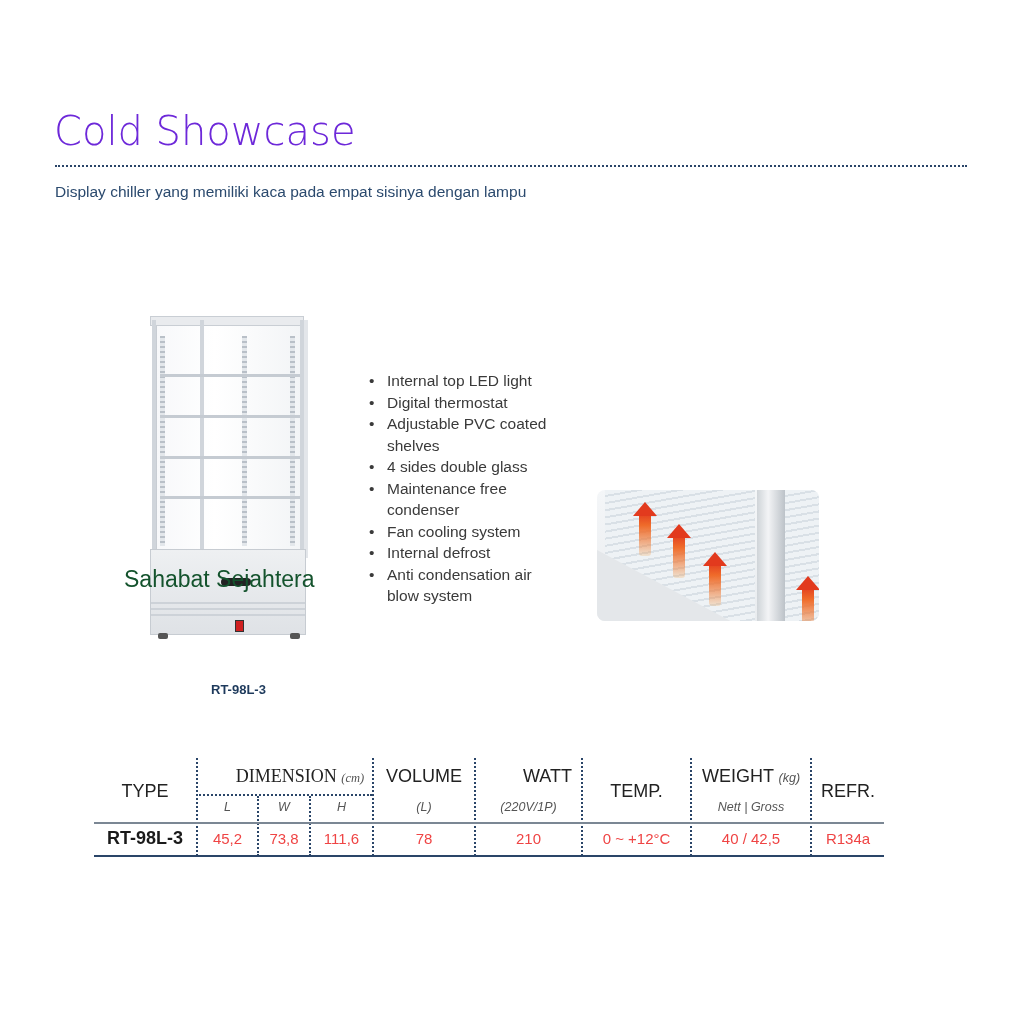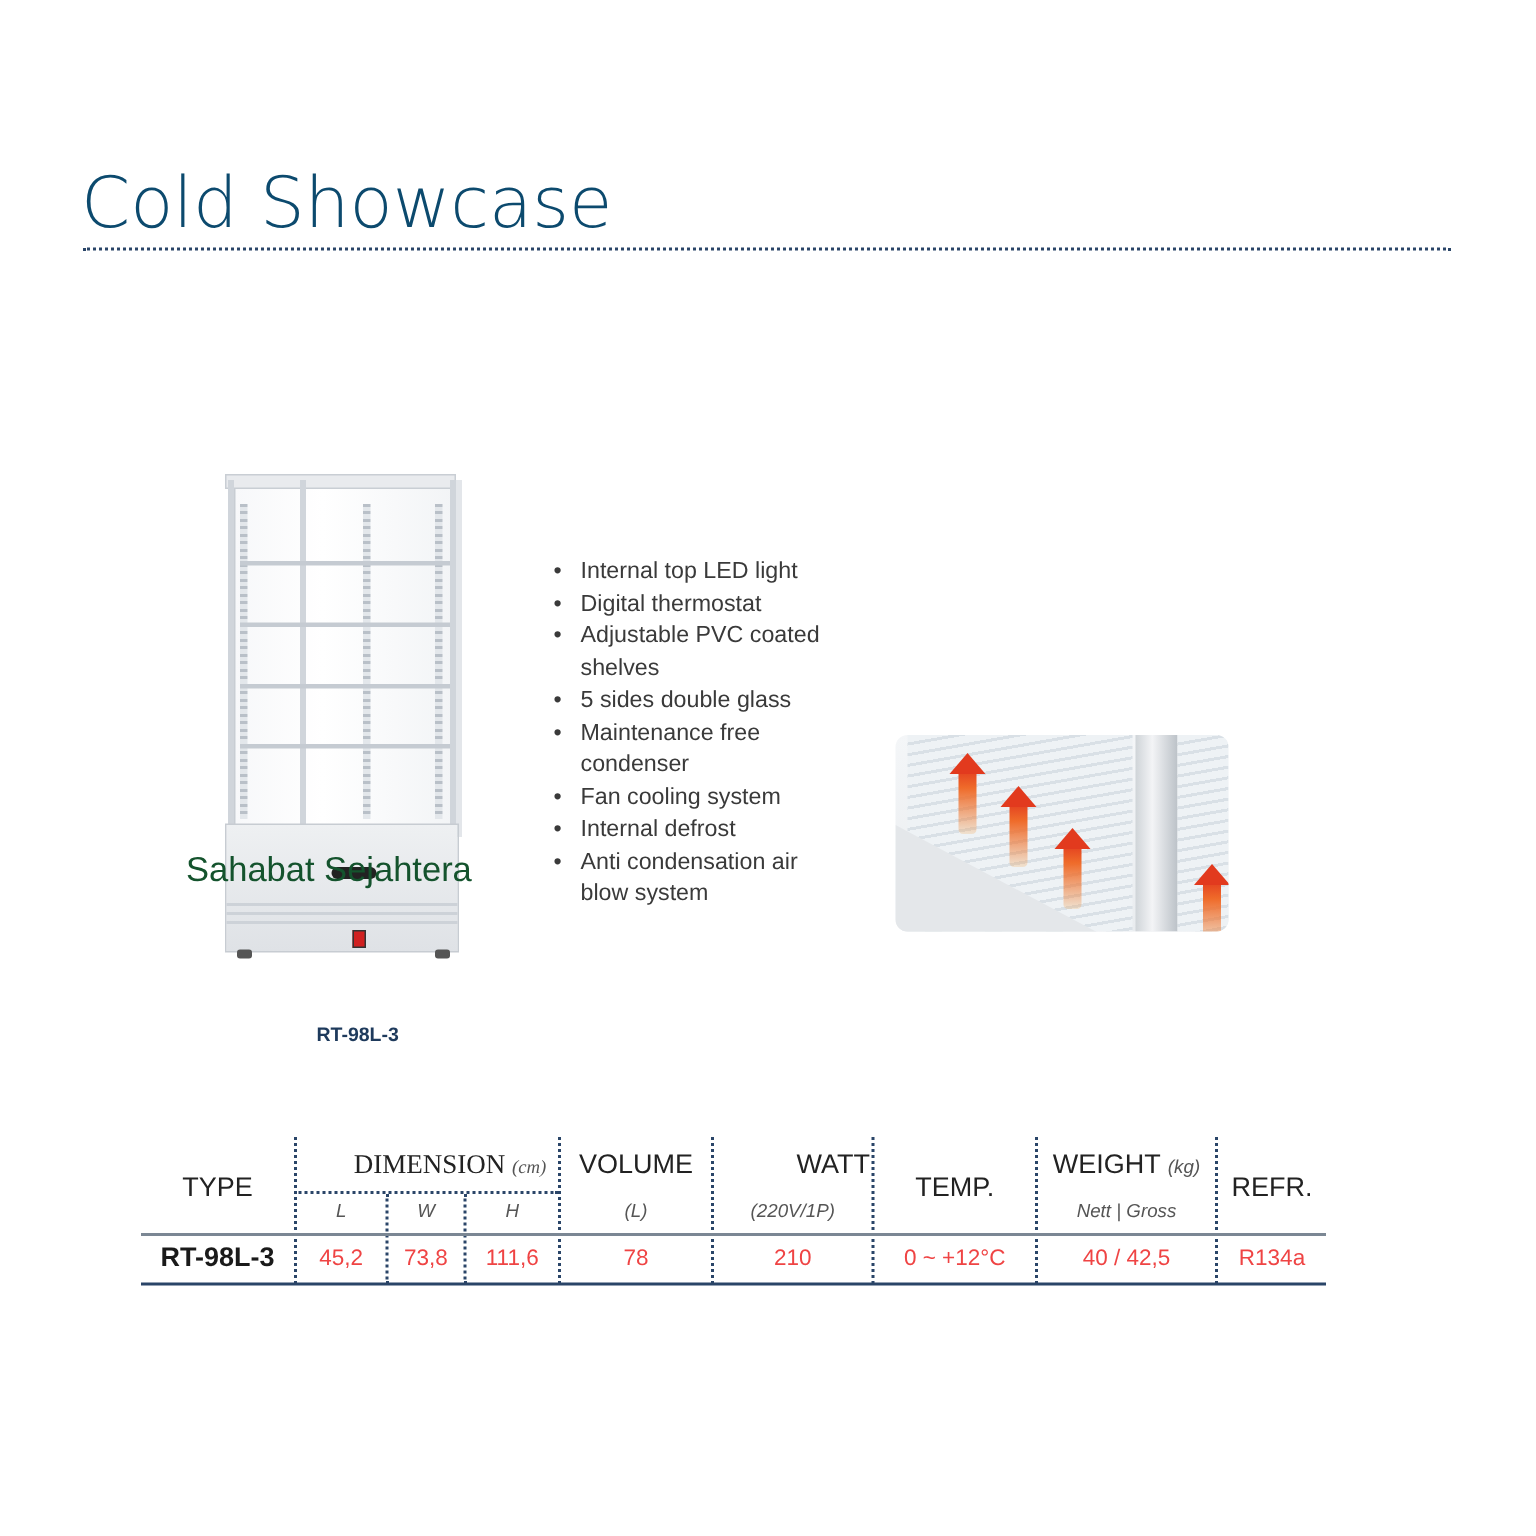--- a/index.html
+++ b/index.html
@@ -1,20 +1,20 @@
 <!DOCTYPE html>
 <html><head>
 <meta charset="utf-8">
 <style>
   html, body { margin: 0; padding: 0; background: #ffffff; }
   body { width: 1024px; height: 1024px; position: relative; overflow: hidden;
          font-family: "DejaVu Sans", sans-serif; color: #1f3a5f; }
 
-  .title { position: absolute; left: 54px; top: 108px; font-size: 47px; font-weight: 300;
-           color: #0c4a6e; letter-spacing: 0px; font-family: "DejaVu Sans", sans-serif;
+  .title { position: absolute; left: 54px; top: 108px; font-size: 40px; font-weight: 300;
+           color: #6d28d9; letter-spacing: 0px; font-family: "DejaVu Sans", sans-serif;
            -webkit-text-stroke: 0; }
   .title-rule { position: absolute; left: 55px; top: 165px; width: 912px; height: 0;
                 border-top: 2px dotted #2a4568; }
   .intro { position: absolute; left: 55px; top: 180px; width: 560px; font-size: 15.5px;
            line-height: 23.5px; color: #2b4a6e; font-family: "Liberation Sans", sans-serif; }
   .intro span { display: block; white-space: nowrap; }
 
   
   .product { position: absolute; left: 140px; top: 316px; width: 175px; height: 330px; }
   .cab-glass { position: absolute; left: 12px; top: 4px; width: 148px; height: 230px;
@@ -77,20 +77,21 @@
   .hdot { position: absolute; height: 0; border-top: 2px dotted #2a4568; }
   .hline { position: absolute; height: 2px; background: #7b8794; }
   .hline.bottom { background: #2a4568; height: 2px; }
 </style>
 </head>
 <body>
 
 <div class="title">Cold Showcase</div>
 <div class="title-rule"></div>
 <div class="intro">
+  <span>Display chiller yang memiliki kaca pada empat sisinya dengan lampu</span>
 </div>
 
 <div class="product">
   <div class="cab-glass"></div>
   <div class="cab-top"></div>
   <div class="cab-post" style="left:12px"></div>
   <div class="cab-post" style="left:60px"></div>
   <div class="cab-post" style="left:160px"></div>
   <div class="cab-rail" style="left:102px"></div>
   <div class="cab-rail" style="left:150px"></div>
@@ -110,21 +111,21 @@
   <div class="foot" style="left:150px"></div>
 </div>
 <div class="watermark">Sahabat Sejahtera</div>
 <div class="model-caption">RT-98L-3</div>
 
 <div class="features">
   <ul>
     <li><span class="bullet">•</span><span>Internal top LED light</span></li>
     <li><span class="bullet">•</span><span>Digital thermostat</span></li>
     <li><span class="bullet">•</span><span>Adjustable PVC coated</span><br><span>shelves</span></li>
-    <li><span class="bullet">•</span><span>5 sides double glass</span></li>
+    <li><span class="bullet">•</span><span>4 sides double glass</span></li>
     <li><span class="bullet">•</span><span>Maintenance free</span><br><span>condenser</span></li>
     <li><span class="bullet">•</span><span>Fan cooling system</span></li>
     <li><span class="bullet">•</span><span>Internal defrost</span></li>
     <li><span class="bullet">•</span><span>Anti condensation air</span><br><span>blow system</span></li>
   </ul>
 </div>
 
 <div class="detail">
   <div class="glass"></div>
   <div class="wall"></div>
@@ -153,21 +154,21 @@
   <div class="cell hdr" style="left:0; width:102px; top:23px;">TYPE</div>
   <div class="cell hdr" style="left:119px; width:174px; top:8px;font-family:Liberation Serif, serif;">
     <span>DIMENSION</span>
     <small>(cm)</small>
   </div>
   <div class="cell sub" style="left:104px; width:59px; top:42px;">L</div>
   <div class="cell sub" style="left:165px; width:50px; top:42px;">W</div>
   <div class="cell sub" style="left:217px; width:61px; top:42px;">H</div>
   <div class="cell hdr" style="left:280px; width:100px; top:8px;">VOLUME</div>
   <div class="cell sub" style="left:280px; width:100px; top:42px;">(L)</div>
-  <div class="cell hdr" style="left:381px; width:105px; top:8px;text-align:right;">WATT</div>
+  <div class="cell hdr" style="left:401px; width:105px; top:8px;">WATT</div>
   <div class="cell sub" style="left:382px; width:105px; top:42px;">(220V/1P)</div>
   <div class="cell hdr" style="left:489px; width:107px; top:23px;">TEMP.</div>
   <div class="cell hdr" style="left:598px; width:118px; top:8px;">
     <span>WEIGHT</span>
     <small>(kg)</small>
   </div>
   <div class="cell sub" style="left:598px; width:118px; top:42px;">Nett | Gross</div>
   <div class="cell hdr" style="left:718px; width:72px; top:23px;">REFR.</div>
 
   <div class="cell type-val" style="left:0; width:102px; top:70px;">RT-98L-3</div>

